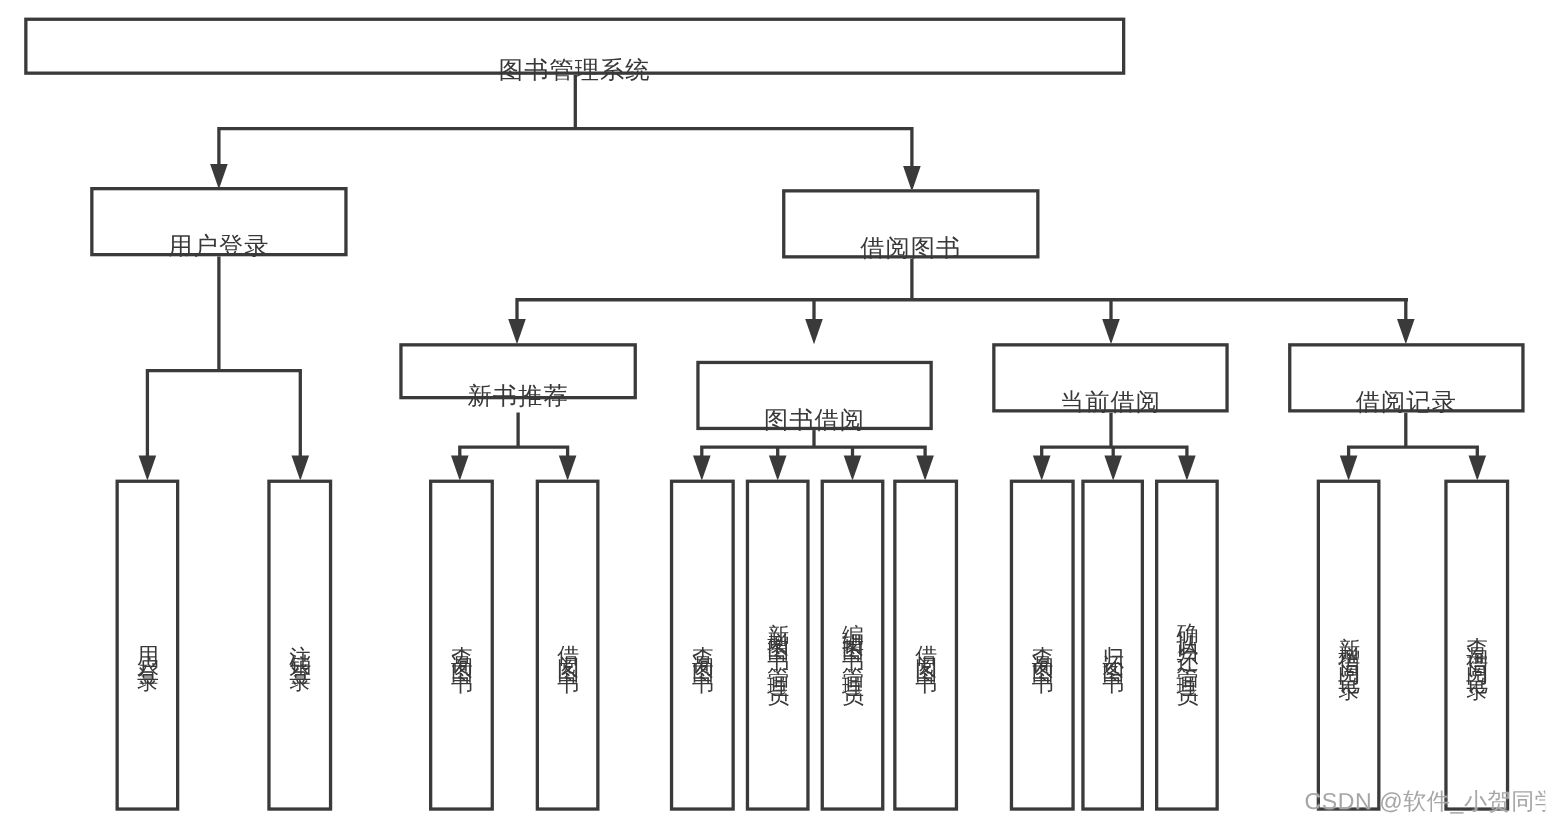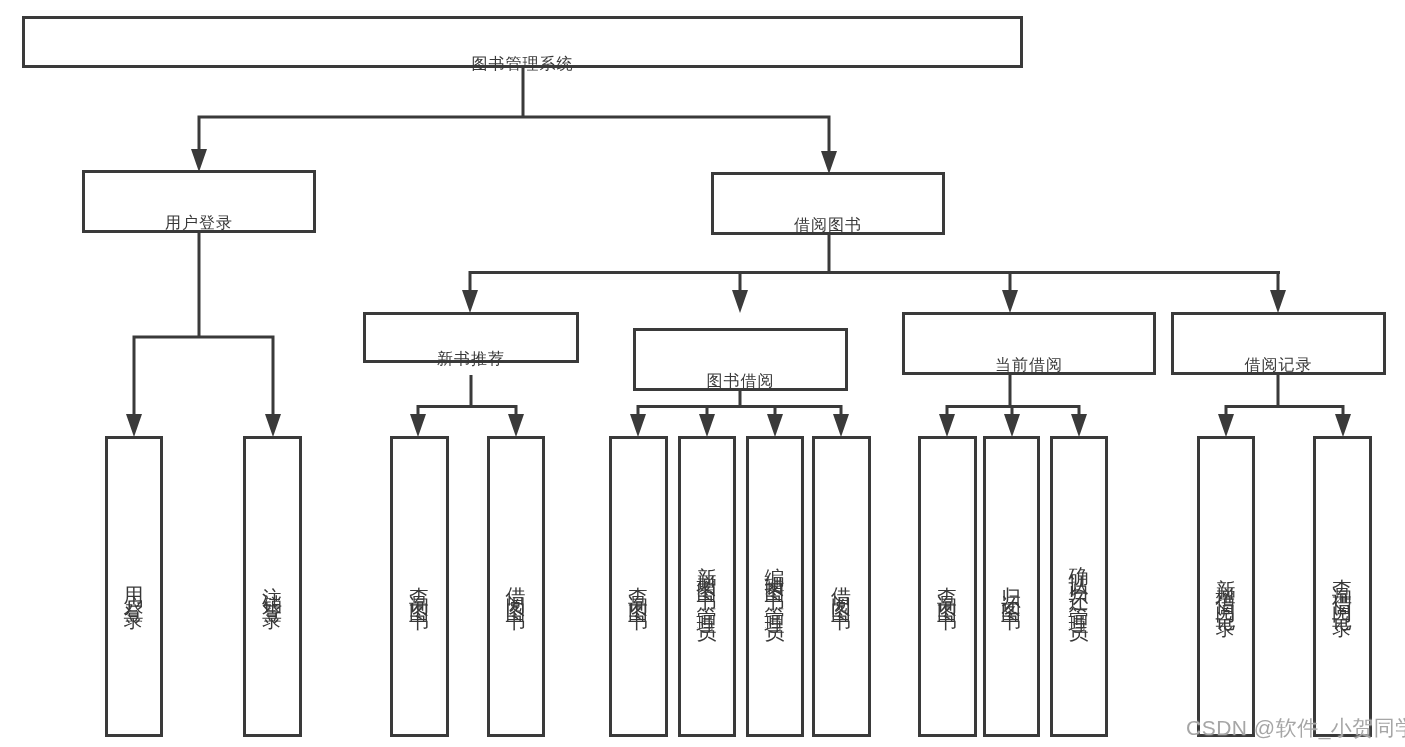--- a/index.html
+++ b/index.html
@@ -20,21 +20,21 @@
   .wires{position:absolute;left:0;top:0;z-index:1;}
   .box{
     position:absolute;
     border:3px solid var(--line);
     background:#fff;
     display:flex;align-items:center;justify-content:center;
     color:var(--text);
     z-index:2;
   }
   .box.h span{
-    font-size:16px;
+    font-size:22px;
     letter-spacing:1px;
     white-space:nowrap;
     margin-top:44px;
   }
   .box.v span{
     writing-mode:vertical-rl;
     text-orientation:mixed;
     font-size:20px;
     letter-spacing:8px;
     line-height:1;
@@ -100,21 +100,21 @@
   <div class="box h" style="left:711px;top:172px;width:234px;height:63px">
     <span>借阅图书</span>
   </div>
 
   <div class="box h" style="left:363px;top:312px;width:216px;height:51px">
     <span>新书推荐</span>
   </div>
   <div class="box h" style="left:633px;top:328px;width:215px;height:63px">
     <span>图书借阅</span>
   </div>
-  <div class="box h" style="left:902px;top:312px;width:254px;height:63px">
+  <div class="box h" style="left:902px;top:312px;width:215px;height:63px">
     <span>当前借阅</span>
   </div>
   <div class="box h" style="left:1171px;top:312px;width:215px;height:63px">
     <span>借阅记录</span>
   </div>
 
   <div class="box v" style="left:105px;top:436px;width:58px;height:301px">
     <span>用户登录</span>
   </div>
   <div class="box v" style="left:243px;top:436px;width:59px;height:301px">

